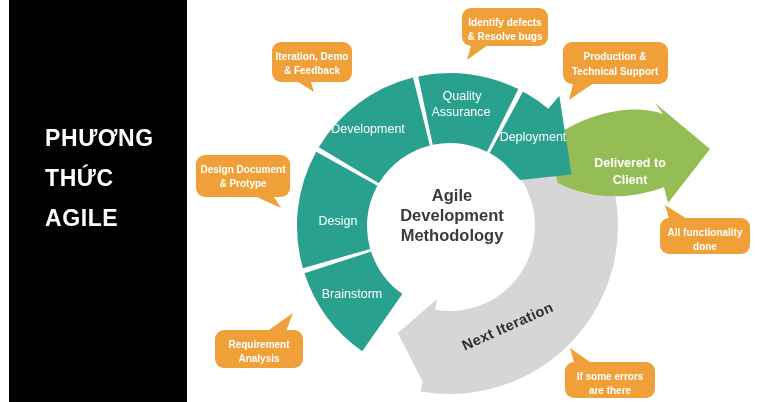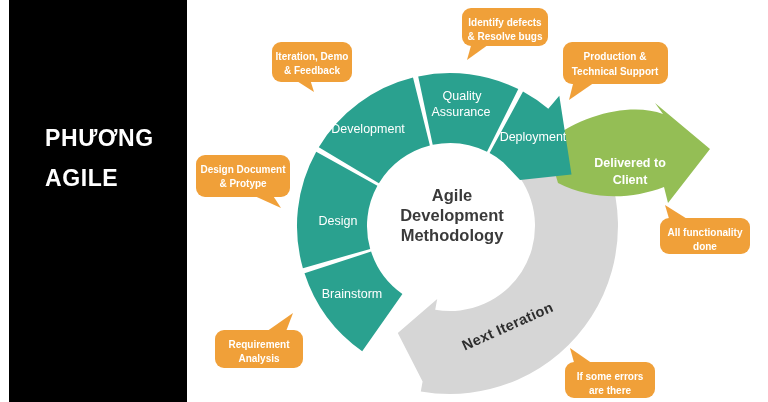--- a/index.html
+++ b/index.html
@@ -27,20 +27,21 @@
   .next-label{font-size:14.5px;font-weight:700;fill:#2E2E2E;text-anchor:middle;letter-spacing:0.4px;}
 </style>
 </head>
 <body>
 
 <div class="stage">
 
   <aside class="sidebar">
     <div>
       <span class="sidebar-line">PHƯƠNG</span>
+      <span class="sidebar-line">THỨC</span>
       <span class="sidebar-line">AGILE</span>
     </div>
   </aside>
 
   <svg class="diagram" viewBox="178 0 590 402" xmlns="http://www.w3.org/2000/svg">
 
     <g fill="#D6D6D6">
       <path d="M 587.6 129.6 A 168 168 0 0 1 420.8 391.4 L 422.6 381.6 L 397.8 333.0 L 437.2 298.9 L 435.2 309.7 A 85 85 0 0 0 519.6 177.2 Z"></path>
     </g>
     <text class="next-label" x="508" y="331" transform="rotate(-24 508 327)">Next Iteration</text>

